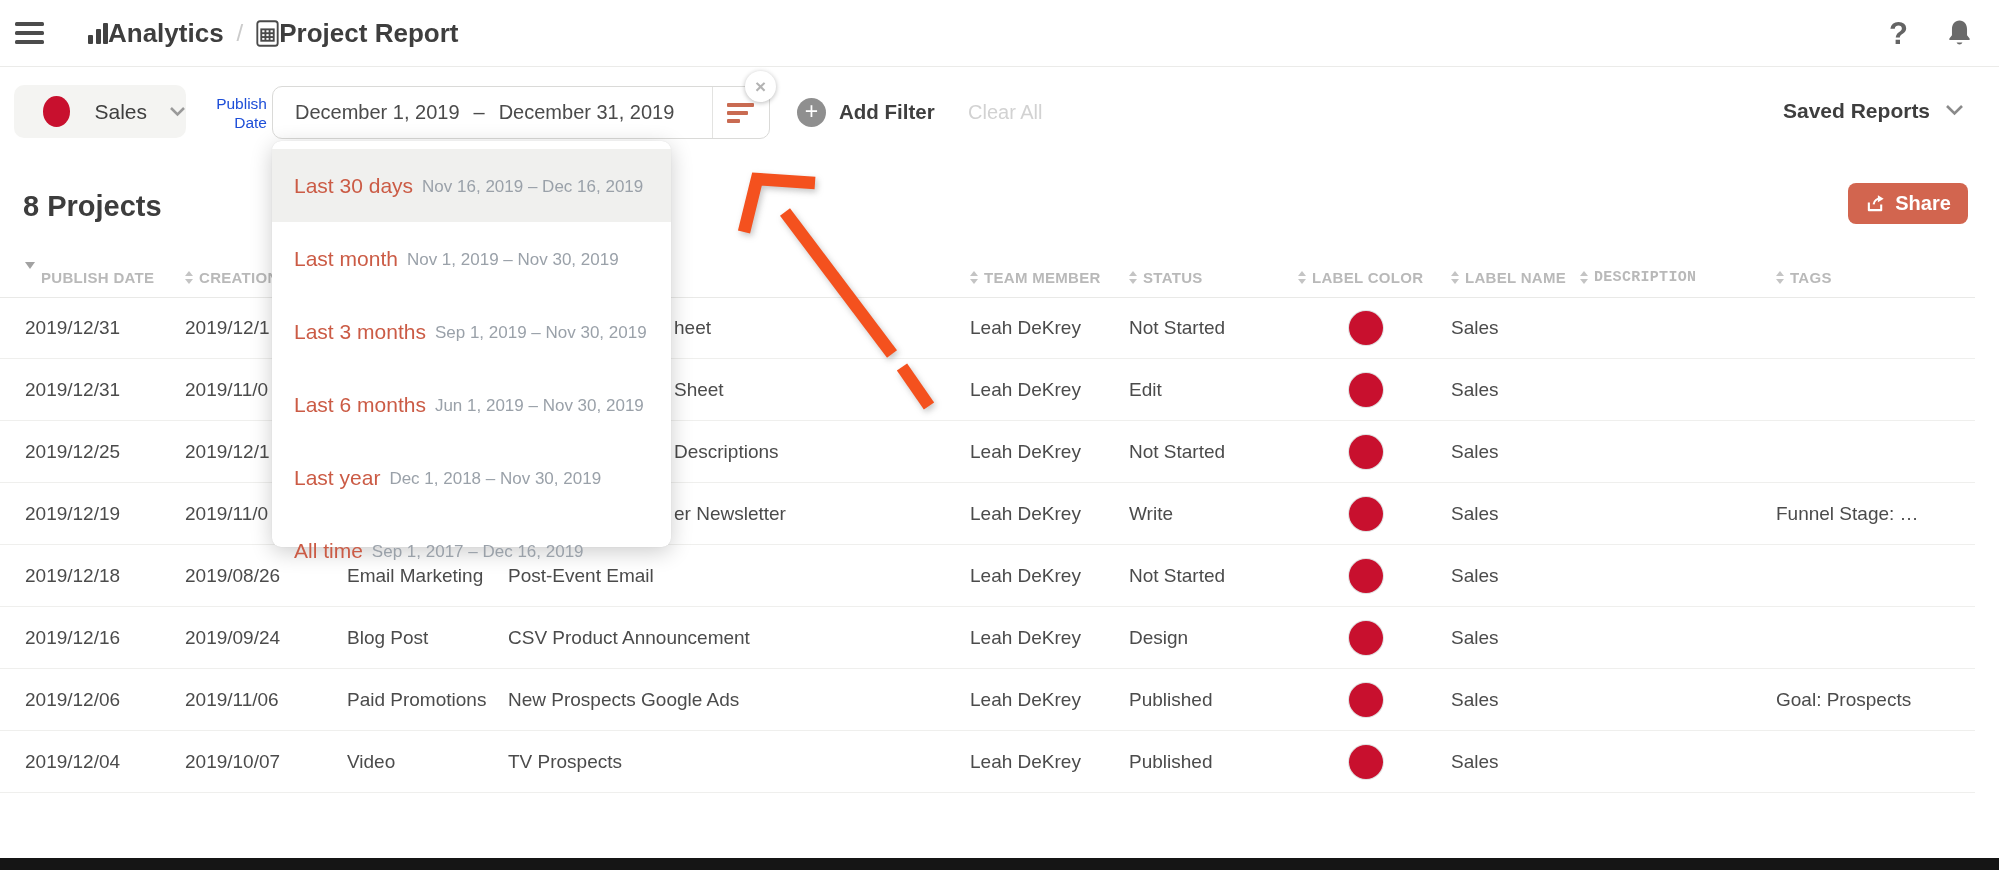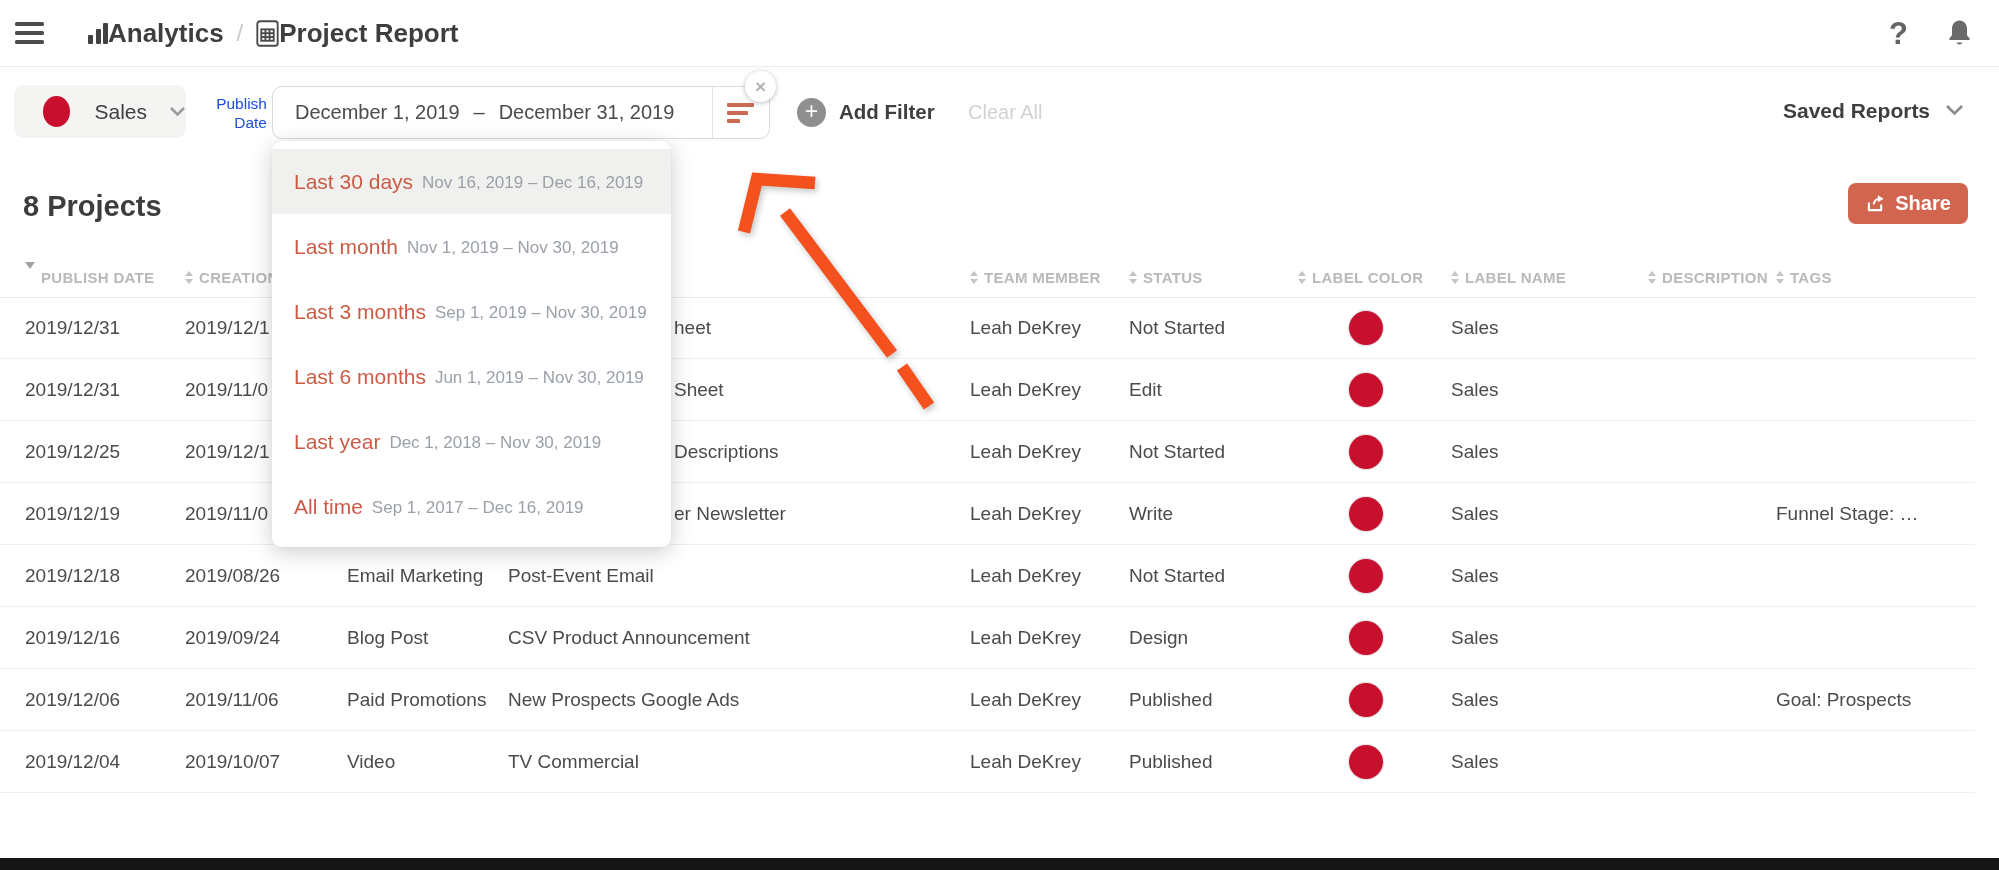--- a/index.html
+++ b/index.html
@@ -58,36 +58,36 @@
   
   .thead{position:absolute;left:0;right:24px;top:257px;height:40px;border-bottom:1px solid #e9e9e7;}
   .hcell{position:absolute;top:0;height:40px;display:flex;align-items:center;gap:6px;
     font-size:15px;font-weight:bold;color:#b9b9b9;letter-spacing:0.3px;cursor:pointer;white-space:nowrap;}
   .tbody{position:absolute;left:0;right:24px;top:297px;}
   .trow{position:relative;height:61px;border-bottom:1px solid #efefed;}
   .cell{position:absolute;top:0;height:61px;display:flex;align-items:center;
     font-size:19px;color:#4b4b4b;white-space:nowrap;}
   .col-pd{left:25px;}.col-cd{left:185px;}.col-ct{left:347px;}.col-name{left:508px;}
   .col-tm{left:970px;}.col-st{left:1129px;}.col-lc{left:1298px;}.col-ln{left:1451px;}
-  .col-desc{left:1648px;}.col-tags{left:1776px;}
+  .col-desc{left:1580px;font-family:Liberation Mono, monospace;}.col-tags{left:1776px;}
   .covered .cell.col-name{padding-left:166px;}
   .label-dot{width:34px;height:34px;border-radius:50%;margin-left:51px;
     box-shadow:0 0 0 1px rgba(0,0,0,0.12);}
   .sort-both{display:flex;flex-direction:column;gap:3px;}
   .tri-up{width:0;height:0;border-left:4.5px solid transparent;border-right:4.5px solid transparent;
     border-bottom:5px solid #c4c4c4;}
   .tri-down{width:0;height:0;border-left:4.5px solid transparent;border-right:4.5px solid transparent;
     border-top:5px solid #c4c4c4;}
   .sort-desc{width:0;height:0;border-left:5.5px solid transparent;border-right:5.5px solid transparent;
     border-top:7px solid #a2a2a2;margin-top:2px;}
   
   .preset-menu{position:absolute;left:272px;top:141px;width:399px;height:406px;background:#fff;
     border-radius:9px;box-shadow:0 5px 22px rgba(0,0,0,0.2),0 0 1px rgba(0,0,0,0.12);
     padding:8px 0;box-sizing:border-box;z-index:5;}
-  .preset-item{height:65px;display:flex;align-items:center;padding-left:22px;gap:9px;cursor:pointer;text-align:right;}
+  .preset-item{height:73px;display:flex;align-items:center;padding-left:22px;gap:9px;cursor:pointer;text-align:right;}
   .preset-item.highlighted{background:#f0f0ee;}
   .preset-label{font-size:21px;color:#cb5b45;}
   .preset-range{font-size:17px;color:#9aa1a9;margin-top:2px;}
   
   .anno{position:absolute;left:0;top:0;width:1999px;height:870px;pointer-events:none;z-index:10;}
   
   .bottom-bar{position:absolute;left:0;bottom:0;width:100%;height:12px;background:#151515;z-index:20;}
 </style>
 </head>
 <body>
@@ -368,21 +368,21 @@
       </div>
       <div class="cell col-ln">Sales</div>
       <div class="cell col-desc"></div>
       <div class="cell col-tags">Goal: Prospects</div>
     </div>
 
   <div class="trow">
       <div class="cell col-pd">2019/12/04</div>
       <div class="cell col-cd">2019/10/07</div>
       <div class="cell col-ct">Video</div>
-      <div class="cell col-name">TV Commercial</div>
+      <div class="cell col-name">TV Prospects</div>
       <div class="cell col-tm">Leah DeKrey</div>
       <div class="cell col-st">Published</div>
       <div class="cell col-lc">
         <span class="label-dot" style="background: rgb(200, 16, 46);"></span>
       </div>
       <div class="cell col-ln">Sales</div>
       <div class="cell col-desc"></div>
       <div class="cell col-tags"></div>
     </div>
 </div>

